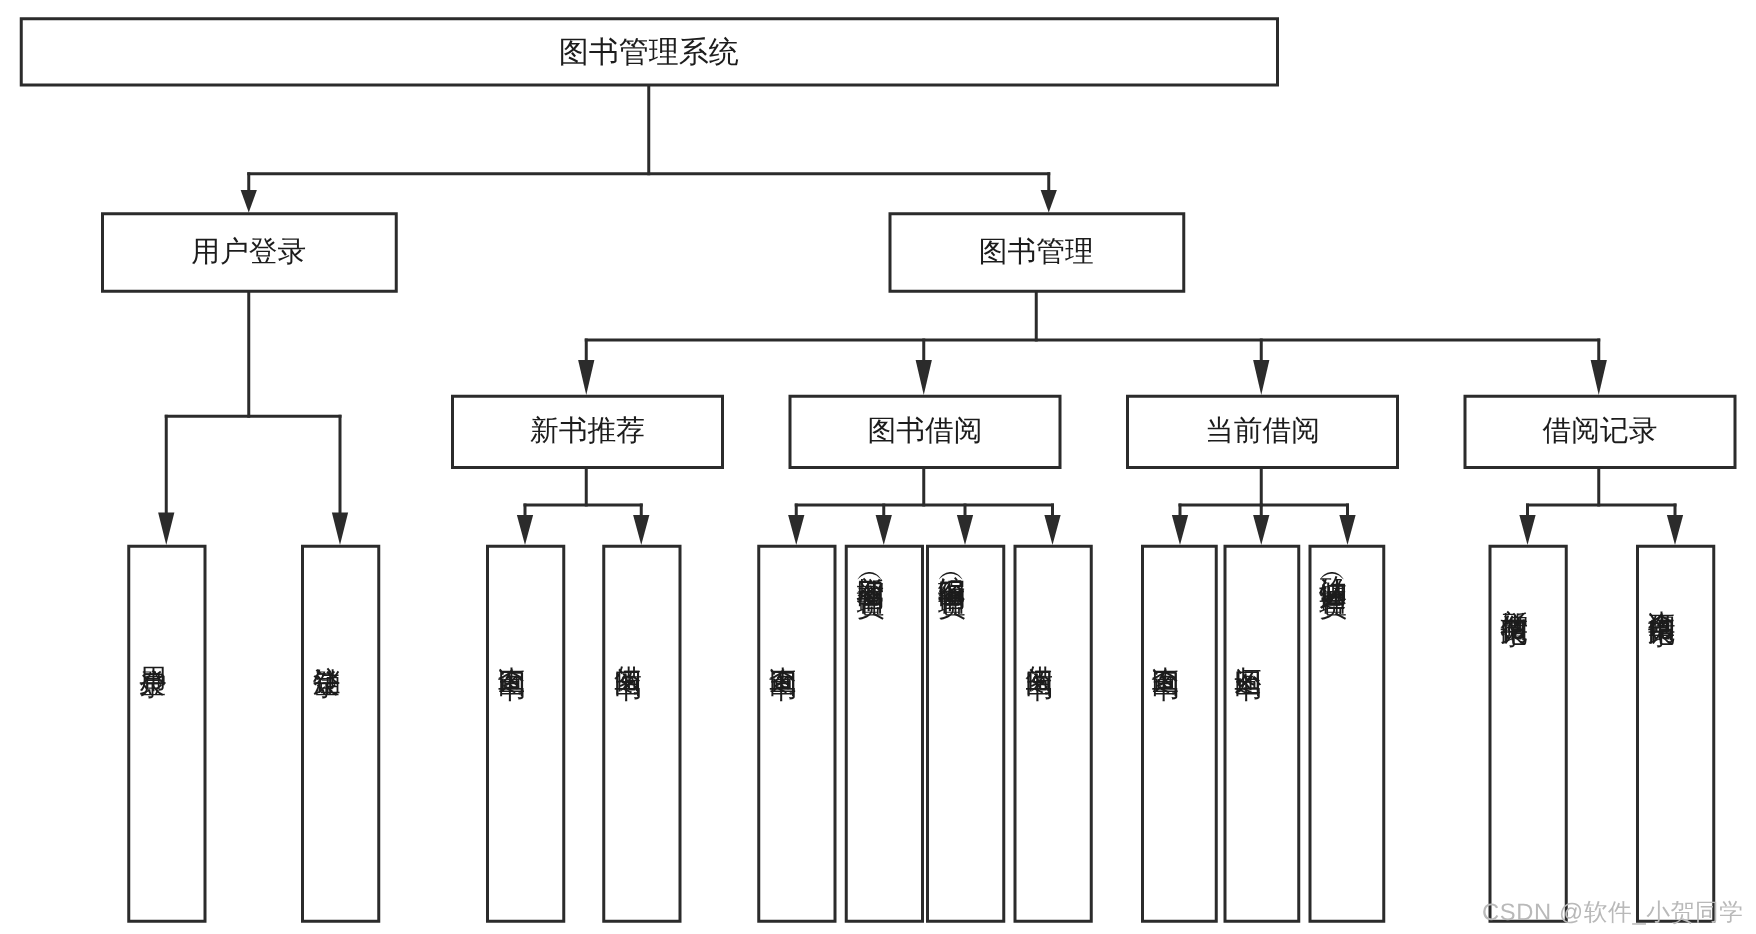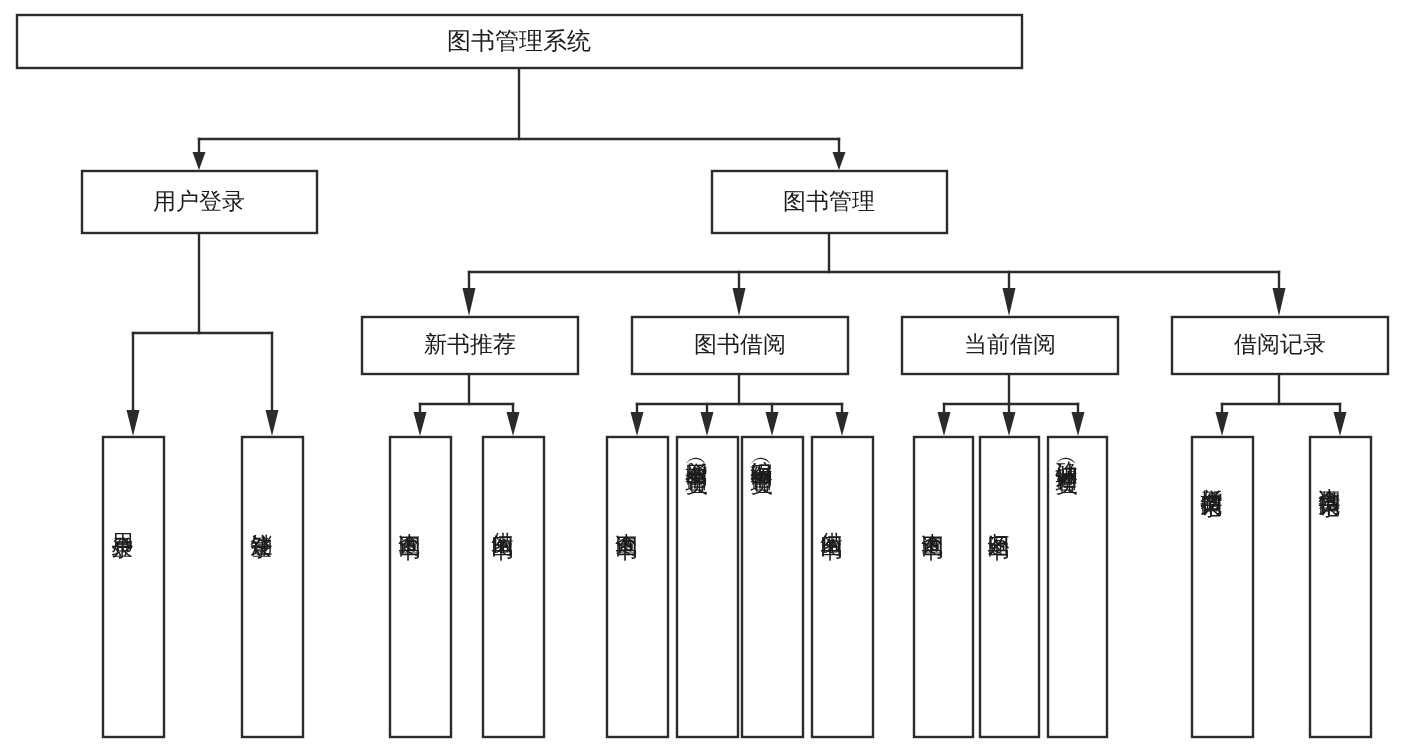--- a/index.html
+++ b/index.html
@@ -221,13 +221,14 @@
   <div class="vlabel" style="left:750px; top:443px;  height:290px;">编辑图书（管理员）</div>
   <div class="vlabel" style="left:820px; top:515px;  height:160px;">借阅图书</div>
 
   <div class="vlabel" style="left:921px; top:515px;  height:160px;">查询图书</div>
   <div class="vlabel" style="left:987px; top:515px;  height:160px;">归还图书</div>
   <div class="vlabel" style="left:1055px; top:443px; height:290px;">确认归还（管理员）</div>
 
   <div class="vlabel" style="left:1200px; top:470px; height:250px;">新增借阅记录</div>
   <div class="vlabel" style="left:1318px; top:470px; height:250px;">查询借阅记录</div>
 
+  <div class="watermark">CSDN @软件_小贺同学</div>
 </div>
 
 </body></html>

